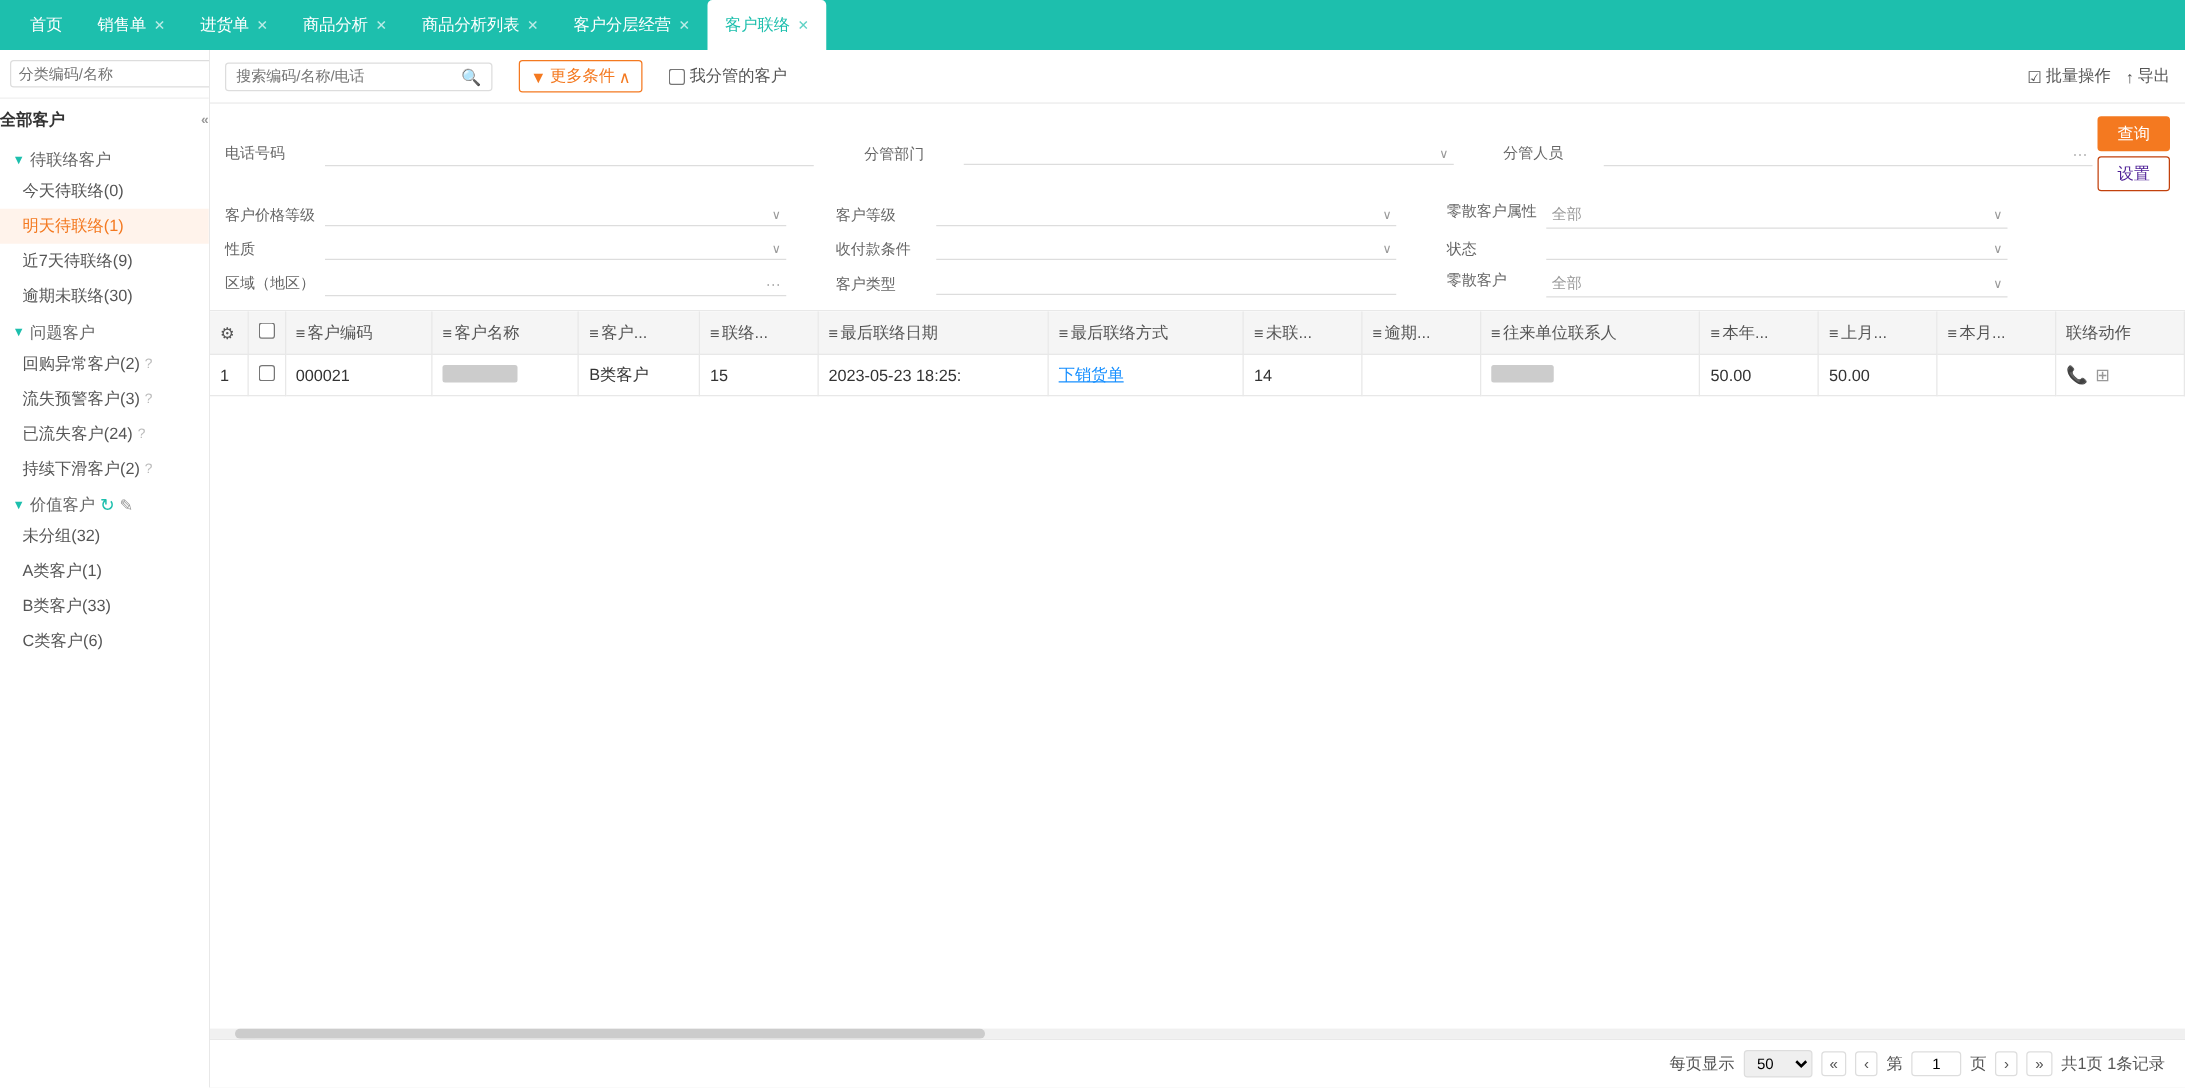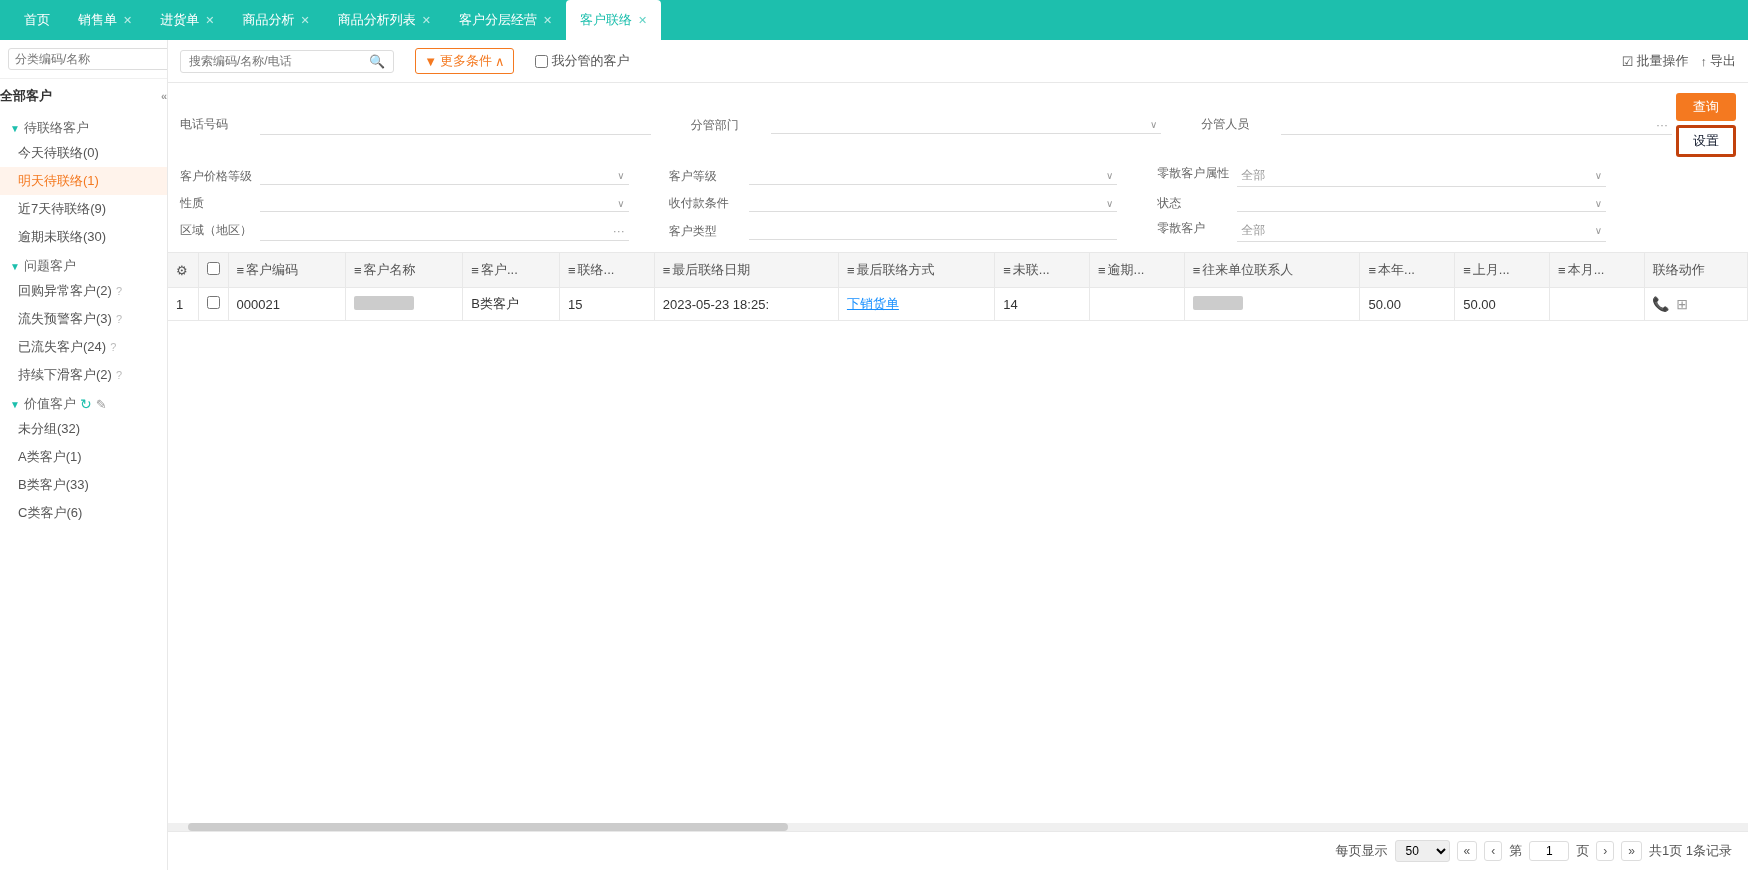--- a/index.html
+++ b/index.html
@@ -47,21 +47,21 @@
     .filter-row:last-child { margin-bottom: 0; }
     .filter-item { display: flex; flex: 1; }
     .filter-label { color: #666; font-size: 12px; white-space: nowrap; width: 80px; flex-shrink: 0; }
     .filter-input { flex: 1; border: none; border-bottom: 1px solid #ddd; outline: none; font-size: 12px; padding: 2px 4px; }
     .filter-select { flex: 1; display: flex; align-items: center; border-bottom: 1px solid #ddd; padding: 2px 4px; cursor: pointer; position: relative; }
     .filter-select-text { flex: 1; font-size: 12px; color: #999; }
     .filter-select-arrow { color: #999; font-size: 10px; }
     .filter-dots { color: #999; font-size: 12px; margin-left: 4px; cursor: pointer; }
     .filter-action { display: flex; flex-direction: column; gap: 4px; margin-left: 4px; }
     .btn-query { background: #f47920; color: #fff; border: none; border-radius: 3px; padding: 5px 16px; cursor: pointer; font-size: 13px; }
-    .btn-settings { background: #fff; color: #0f172a; border: 3px solid #c2410c; border-radius: 3px; padding: 4px 14px; cursor: pointer; font-size: 13px; }
+    .btn-settings { background: #fff; color: #4c1d95; border: 1px solid #c2410c; border-radius: 3px; padding: 4px 14px; cursor: pointer; font-size: 13px; }
 
     
     .table-area { flex: 1; overflow: auto; background: #fff; margin: 0; }
     table { width: 100%; border-collapse: collapse; font-size: 12px; }
     thead tr { background: #f5f5f5; }
     th { padding: 8px 8px; border-bottom: 1px solid #e8e8e8; border-right: 1px solid #e8e8e8; color: #555; font-weight: normal; white-space: nowrap; text-align: left; }
     td { padding: 7px 8px; border-bottom: 1px solid #e8e8e8; border-right: 1px solid #e8e8e8; color: #333; white-space: nowrap; }
     .th-sort { display: flex; align-items: center; gap: 2px; }
     .gear-th { width: 30px; }
     .checkbox-th { width: 30px; }

